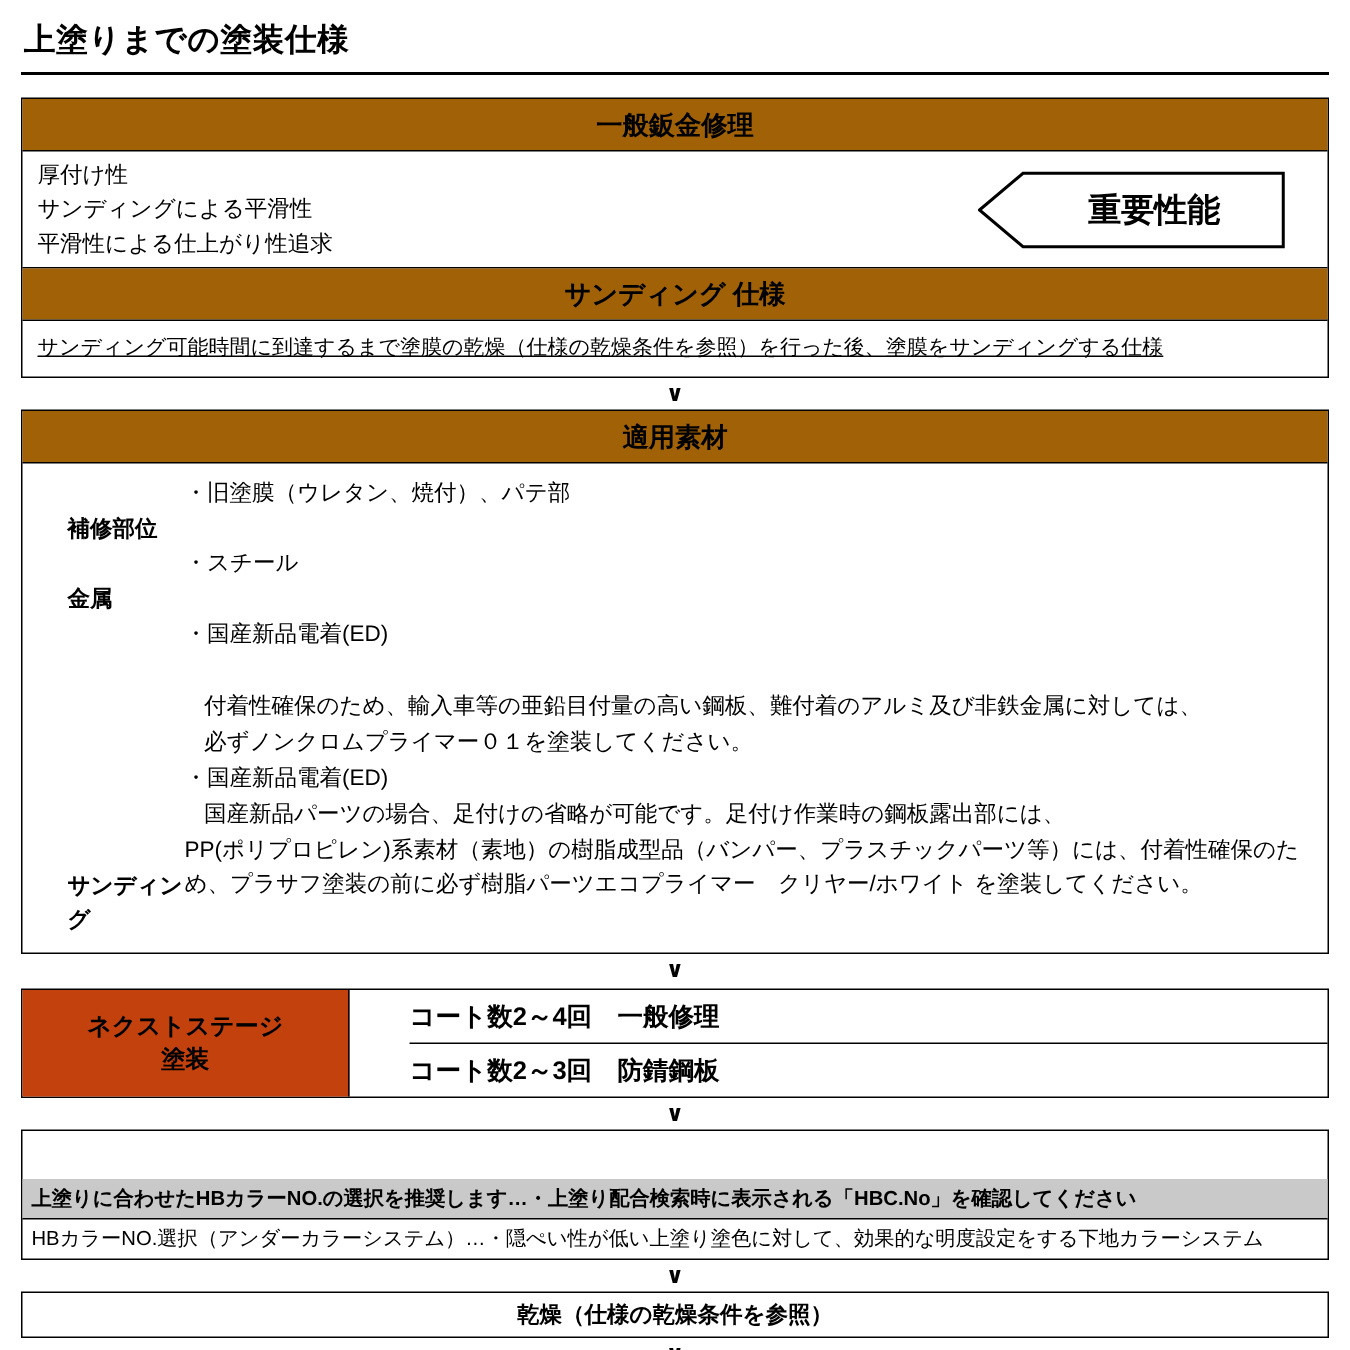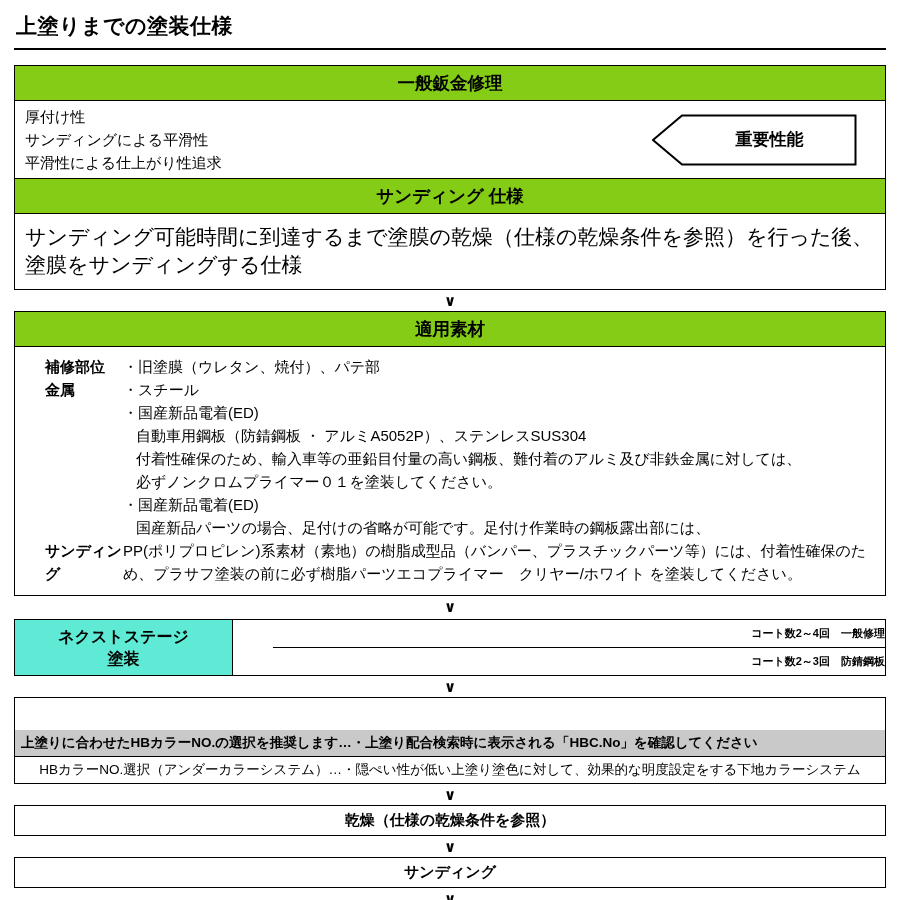--- a/index.html
+++ b/index.html
@@ -12,64 +12,64 @@
   }
   .page { width:900px; height:684px; padding:10px 14px 16px 14px; }
 
   
   .page-title { font-size:21px; font-weight:bold; margin:2px 0 8px 2px; letter-spacing:0.5px; }
   .title-rule { border-top:2.5px solid #000; margin:0 0 15px 0; }
 
   
   .box { border:1.5px solid #000; }
   .hdr {
-    background:#84cc16;
+    background:#a16207;
     text-align:center; font-weight:bold; font-size:17.5px;
     padding:5px 0;
   }
   .bt { border-top:1.5px solid #000; }
 
   
   .features-row {
     display:flex; align-items:center; justify-content:space-between;
     min-height:72px; padding:4px 14px 4px 10px;
     border-top:1.5px solid #000; border-bottom:1.5px solid #000;
   }
   .features div { font-size:15px; line-height:23px; }
   .badge { position:relative; width:205px; height:52px; flex:none; margin-right:14px; }
   .badge svg { position:absolute; left:0; top:0; width:100%; height:100%; }
   .badge-label {
     position:absolute; left:30px; right:0; top:0; bottom:0;
     display:flex; align-items:center; justify-content:center;
-    font-weight:bold; font-size:17px;
+    font-weight:bold; font-size:22px;
   }
-  .desc { padding:9px 10px 10px 10px; font-size:21px; border-top:1.5px solid #000; }
+  .desc { padding:9px 10px 10px 10px; font-size:14px; border-top:1.5px solid #000;text-decoration:underline; }
 
   
   .arrow { text-align:center; font-size:15px; line-height:21px; font-weight:bold; }
 
   
   .mat-body { padding:8px 0 10px 0; border-top:1.5px solid #000; }
   .mat-row { display:flex; }
-  .mat-label { width:108px; padding-left:30px; flex:none; font-weight:bold; font-size:15px; line-height:23px; }
+  .mat-label { width:108px; padding-left:30px; flex:none; font-weight:bold; font-size:15px; line-height:23px;margin-top:24px; }
   .mat-text { flex:1; font-size:15px; line-height:23px; padding-right:18px; }
   .mat-row.ind .mat-text { padding-left:13px; }
 
   
   .stage { display:grid; grid-template-columns:218px 1fr; margin-top:2px; }
   .stage-left {
-    grid-row:1 / 3; background:#5eead4; border-right:1.5px solid #000;
+    grid-row:1 / 3; background:#c2410c; border-right:1.5px solid #000;
     display:flex; flex-direction:column; align-items:center; justify-content:center;
     font-weight:bold; font-size:16px; line-height:22px;
   }
-  .stage-row { text-align:right; font-weight:bold; font-size:11px; padding:6px 0;margin-left:40px; }
+  .stage-row { text-align:left; font-weight:bold; font-size:17px; padding:6px 0;margin-left:40px; }
 
   
   .hb-hdr { background:#c9c9c9; text-align:left; font-weight:bold; font-size:13.5px; padding:4px 6px;margin-top:32px; }
-  .hb-body { text-align:center; font-size:13.5px; padding:4px 6px; }
+  .hb-body { font-size:13.5px; padding:4px 6px; }
 
   
   .step { text-align:center; font-weight:bold; font-size:15px; padding:5px 0; }
 
   
   .tc-hdr { background:#c9c9c9; text-align:center; font-weight:bold; font-size:19px; padding:4px 0; }
   .tc-body { text-align:center; font-size:14.5px; padding:4px 0; }
 </style>
 </head>
 <body>
@@ -110,21 +110,20 @@
       <div class="mat-row">
         <div class="mat-label">金属</div>
         <div class="mat-text">・スチール</div>
       </div>
       <div class="mat-row">
         <div class="mat-label"></div>
         <div class="mat-text">・国産新品電着(ED)</div>
       </div>
       <div class="mat-row ind">
         <div class="mat-label"></div>
-        <div class="mat-text">自動車用鋼板（防錆鋼板 ・ アルミA5052P）、ステンレスSUS304</div>
       </div>
       <div class="mat-row ind">
         <div class="mat-label"></div>
         <div class="mat-text">付着性確保のため、輸入車等の亜鉛目付量の高い鋼板、難付着のアルミ及び非鉄金属に対しては、</div>
       </div>
       <div class="mat-row ind">
         <div class="mat-label"></div>
         <div class="mat-text">必ずノンクロムプライマー０１を塗装してください。</div>
       </div>
       <div class="mat-row">

